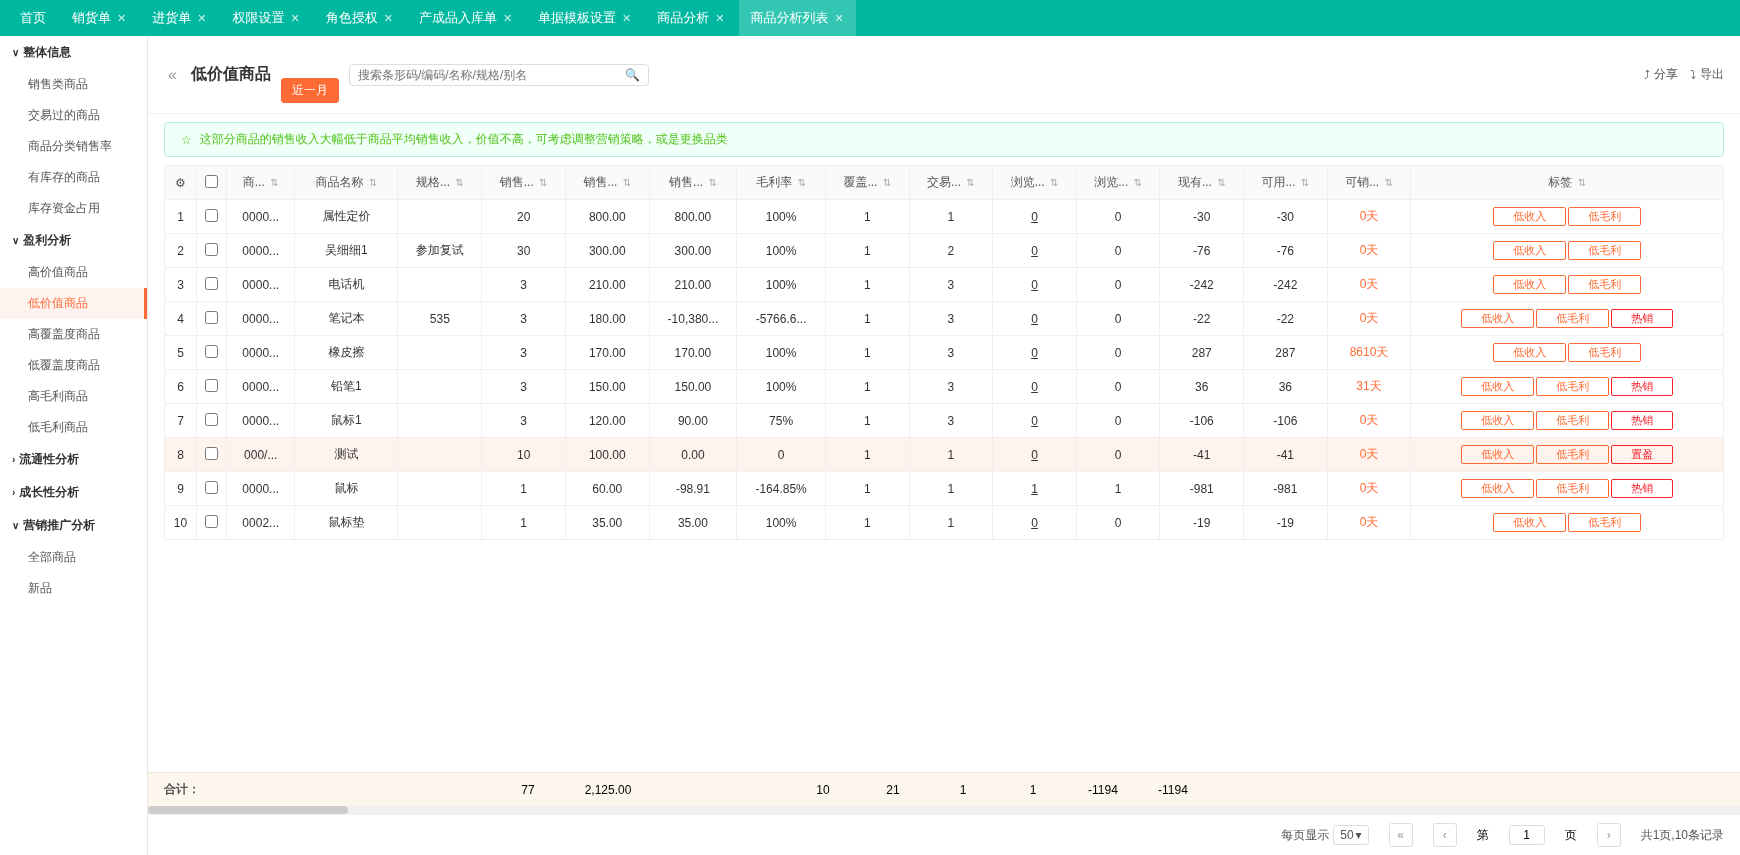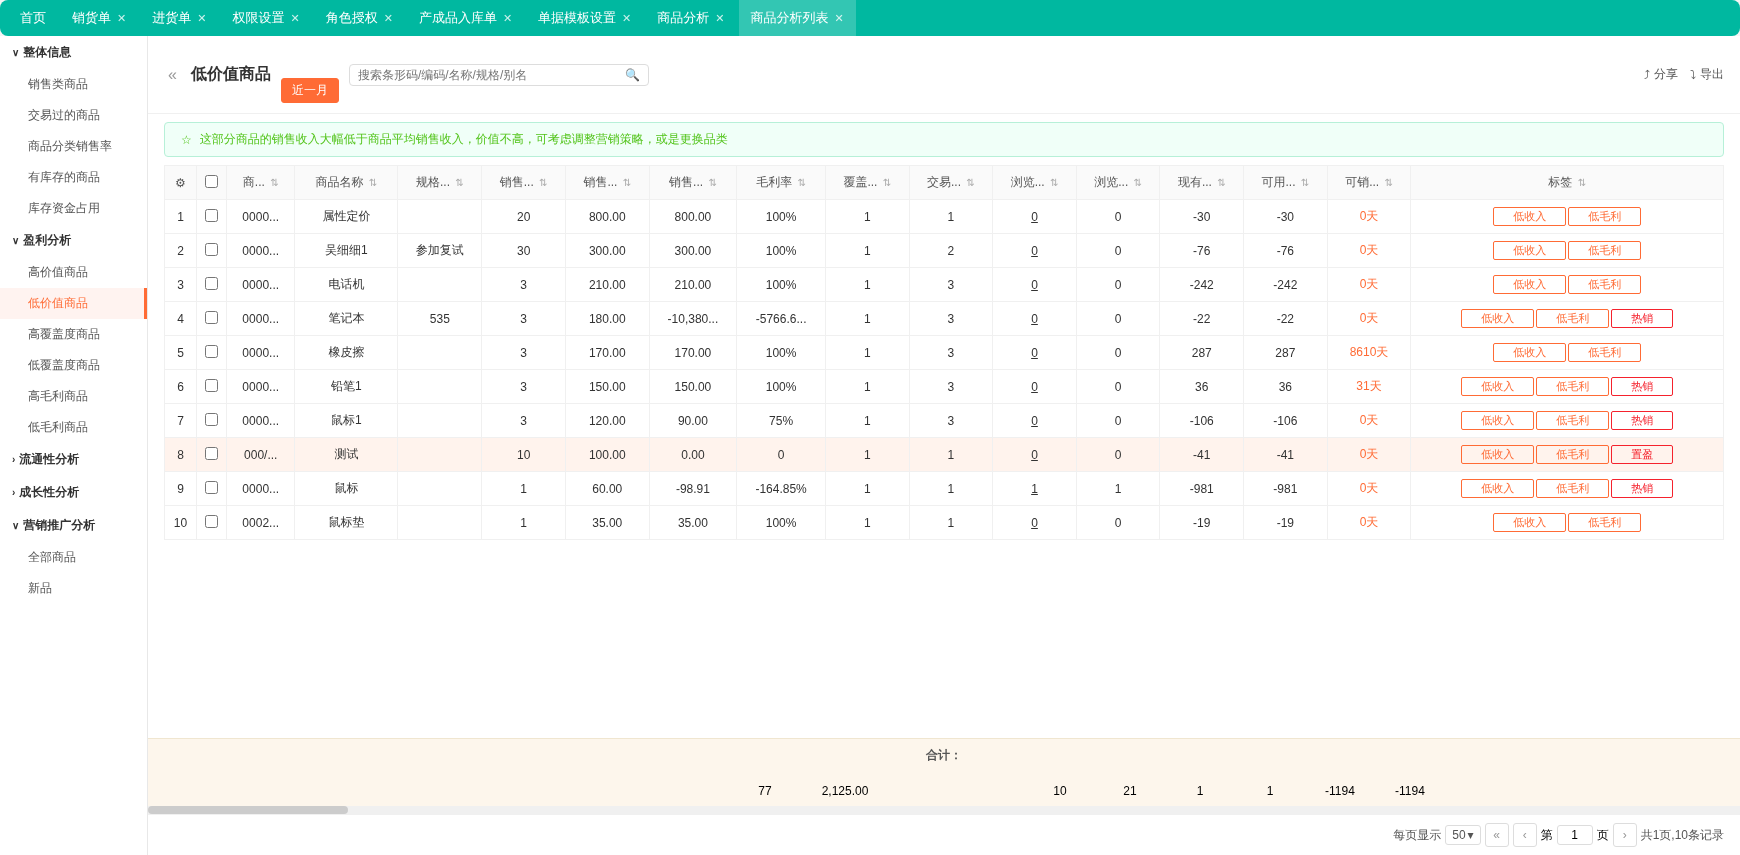--- a/index.html
+++ b/index.html
@@ -7,21 +7,20 @@
 
     
     .top-nav {
       background: #00b8a0;
       height: 36px;
       display: flex;
       align-items: center;
       padding: 0 8px;
       gap: 2px;
       flex-shrink: 0;
-      border-radius: 8px;
     }
     .nav-item {
       color: #fff;
       padding: 0 12px;
       height: 36px;
       display: flex;
       align-items: center;
       cursor: pointer;
       white-space: nowrap;
       font-size: 13px;
@@ -200,33 +199,32 @@
     .days-text { color: #ff6b35; }
     .underline-link { text-decoration: underline; cursor: pointer; }
 
     
     .table-footer {
       background: #fdf6ec;
       border-top: 1px solid #f0e6d0;
       padding: 8px 16px;
       display: flex;
       align-items: center;
-      gap: 20px;
+      gap: 6px;
       flex-shrink: 0;
-      flex-direction: column;
     }
     .footer-label { color: #555; font-weight: bold; }
 
     
     .pagination-bar {
       display: flex;
       align-items: center;
       justify-content: flex-end;
       padding: 8px 16px;
-      gap: 4px;
+      gap: 20px;
       border-top: 1px solid #f0f0f0;
       background: #fff;
       flex-shrink: 0;
     }
     .page-size-select {
       display: flex;
       align-items: center;
       gap: 4px;
       color: #555;
     }

